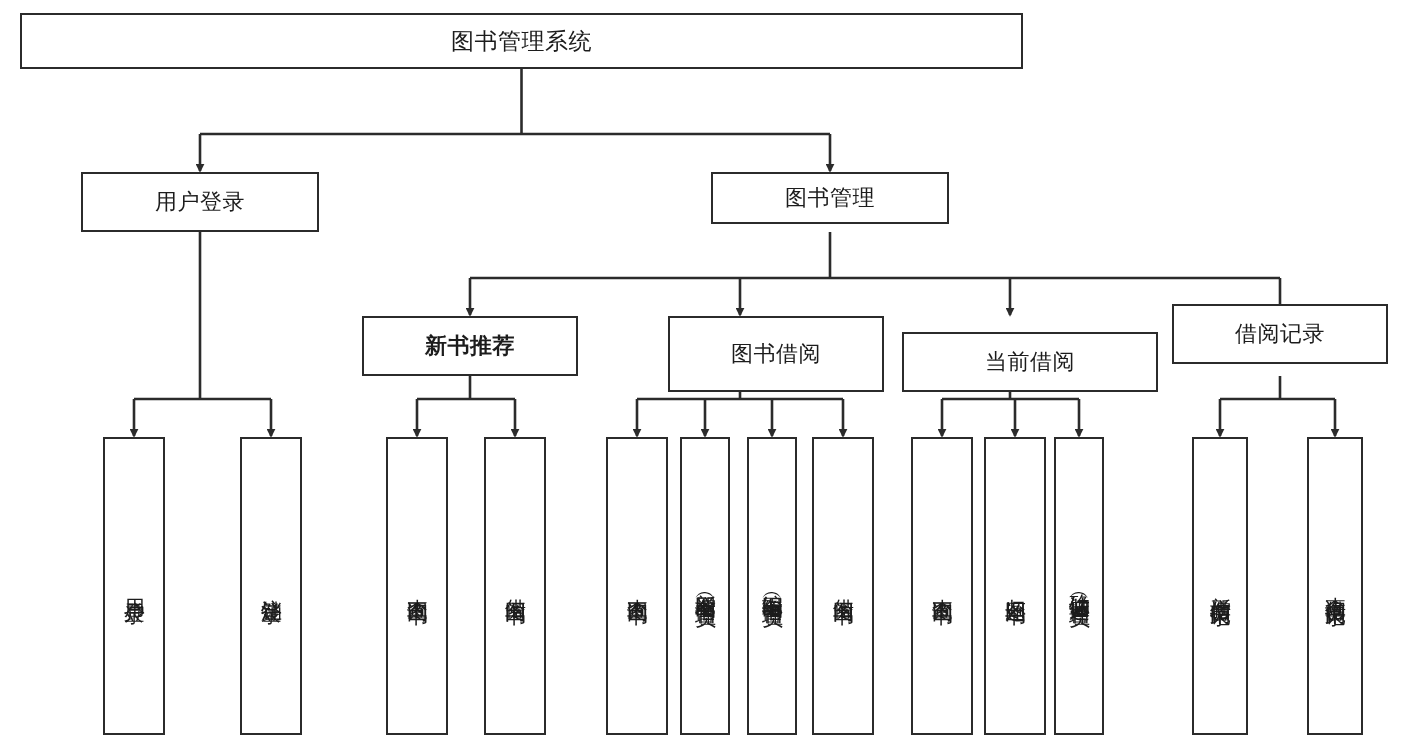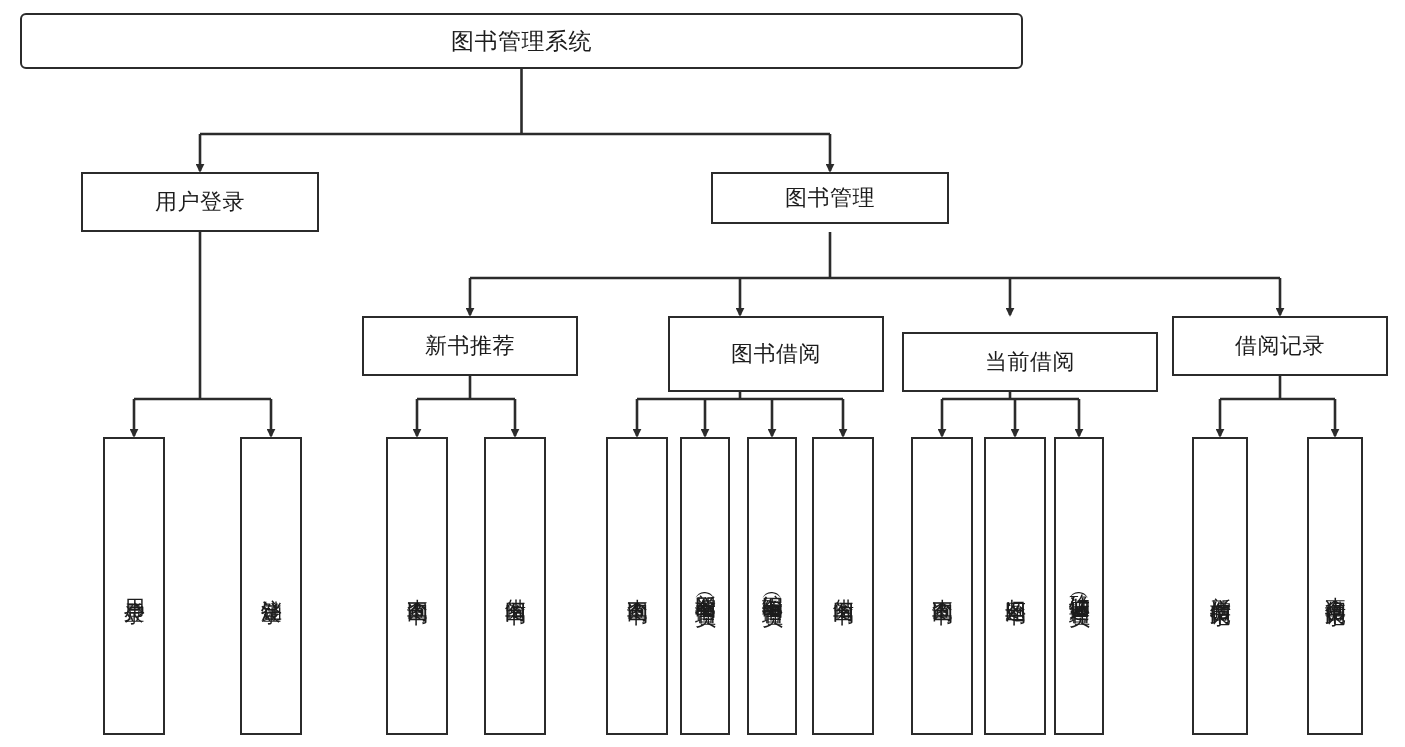--- a/index.html
+++ b/index.html
@@ -35,21 +35,20 @@
     color: #1c1c1c;
   }
   .node-label {
     display: block;
     text-align: center;
     line-height: 1.05;
     letter-spacing: 0.5px;
   }
   .node.root {
     font-size: 23px;
-    border-radius: 6px;
   }
   .node.level2 {
     font-size: 22px;
   }
   .node.level3 {
     font-size: 22px;
   }
   .node.leaf {
     font-size: 21px;
   }
@@ -116,30 +115,30 @@
   <div id="nodes-layer">
       <div class="node root" style="left: 20px; top: 13px; width: 1003px; height: 56px;">
         <span class="node-label">图书管理系统</span>
       </div>
       <div class="node level2" style="left: 81px; top: 172px; width: 238px; height: 60px;">
         <span class="node-label">用户登录</span>
       </div>
       <div class="node level2" style="left: 711px; top: 172px; width: 238px; height: 52px;">
         <span class="node-label">图书管理</span>
       </div>
-      <div class="node level3" style="left: 362px; top: 316px; width: 216px; height: 60px;">
+      <div class="node level3" style="left: 362px; top: 316px; width: 216px; height: 60px; font-weight: bold;">
         <span class="node-label">新书推荐</span>
       </div>
       <div class="node level3" style="left: 668px; top: 316px; width: 216px; height: 76px;">
         <span class="node-label">图书借阅</span>
       </div>
       <div class="node level3" style="left: 902px; top: 332px; width: 256px; height: 60px;">
         <span class="node-label">当前借阅</span>
       </div>
-      <div class="node level3" style="left: 1172px; top: 316px; width: 216px; height: 60px;">
+      <div class="node level3" style="left: 1172px; top: 304px; width: 216px; height: 60px;">
         <span class="node-label">借阅记录</span>
       </div>
       <div class="node leaf" style="left: 103px; top: 437px; width: 62px; height: 298px;">
         <span class="node-label">用户登录</span>
       </div>
       <div class="node leaf" style="left: 240px; top: 437px; width: 62px; height: 298px;">
         <span class="node-label">注销登录</span>
       </div>
       <div class="node leaf" style="left: 386px; top: 437px; width: 62px; height: 298px;">
         <span class="node-label">查询图书</span>

